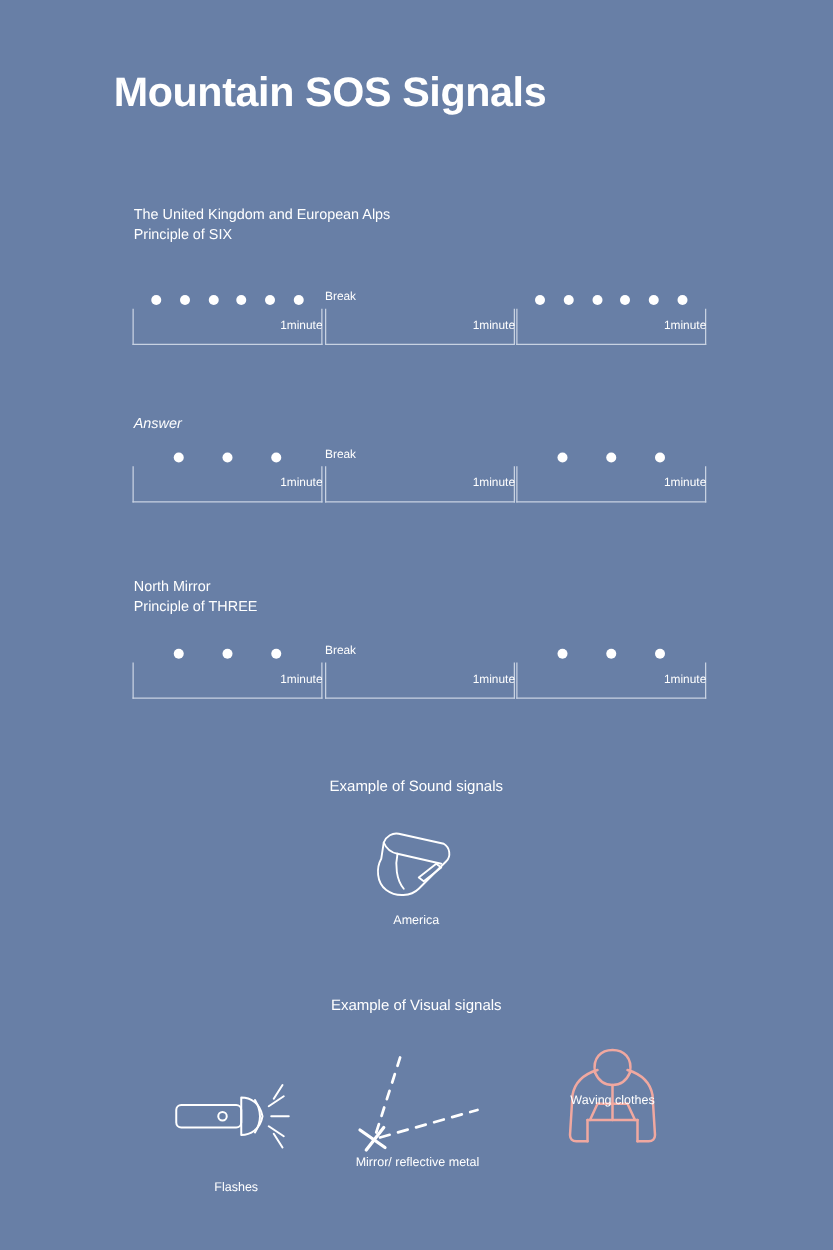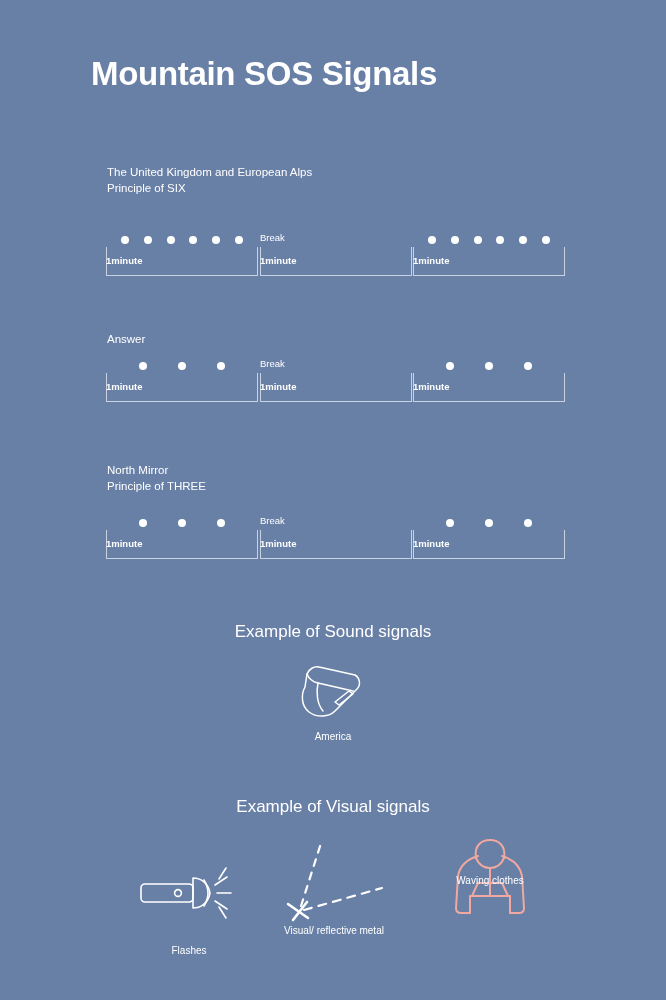--- a/index.html
+++ b/index.html
@@ -53,24 +53,23 @@
     bottom:0;
     height:29px;
     border-bottom:1.4px solid #C8D2E2;
     border-left:1.4px solid #C8D2E2;
     border-right:1.4px solid #C8D2E2;
   }
   .seg-label {
     position:absolute;
     bottom:10px;
     left:0; right:0;
-    text-align:left;
+    text-align:right;
     font-size:9.5px;
     color:#FFFFFF;
-    font-weight:bold;
   }
   .break-label {
     position:absolute;
     top:4px;
     left:0; right:0;
     text-align:left;
     font-size:9.5px;
     color:#FFFFFF;
   }
   .dots {
@@ -88,21 +87,21 @@
     width:8px; height:8px;
     border-radius:50%;
     background:#FFFFFF;
   }
 
   
   .example-title {
     position:absolute;
     left:0; width:666px;
     text-align:center;
-    font-size:17px;
+    font-size:12px;
     color:#FFFFFF;
   }
   .icon-caption {
     position:absolute;
     text-align:center;
     font-size:10px;
     color:#FFFFFF;
     width:200px;
   }
   .icon-box { position:absolute; }
@@ -142,21 +141,21 @@
       <span class="dot"></span>
       <span class="dot"></span>
       <span class="dot"></span>
       <span class="dot"></span>
     </div>
     <div class="bracket"></div>
     <div class="seg-label">1minute</div>
   </div>
 </div>
 
-<div class="section-heading" style="top:311px;">Answer</div>
+<div class="section-heading" style="top:311px;font-style:italic;">Answer</div>
 
 <div class="timeline" style="top:354px;">
   <div class="seg" style="left:0px; width:152px;">
     <div class="dots wide">
       <span class="dot"></span>
       <span class="dot"></span>
       <span class="dot"></span>
     </div>
     <div class="bracket"></div>
     <div class="seg-label">1minute</div>
@@ -252,21 +251,21 @@
   <svg width="110" height="92" viewBox="0 0 110 92" fill="none" stroke="#FFFFFF" stroke-width="2.2" stroke-linecap="round">
 
     <path d="M8 72 L28 86" stroke-width="2.6"></path>
     <path d="M27 70 L13 88" stroke-width="2.6"></path>
 
     <path d="M21 74 L42 8" stroke-dasharray="7 7"></path>
 
     <path d="M24 78 L102 56" stroke-dasharray="8 7"></path>
   </svg>
 </div>
-<div class="icon-caption" style="left:234px; top:925px;">Visual/ reflective metal</div>
+<div class="icon-caption" style="left:234px; top:925px;">Mirror/ reflective metal</div>
 
 <div class="icon-box" style="left:454px; top:838px; width:72px; height:82px;">
   <svg width="72" height="82" viewBox="0 0 72 82" fill="none" stroke="#F0A8A0" stroke-width="2" stroke-linejoin="round" stroke-linecap="round">
 
     <path d="M22 20 C20 8 27 2 36 2 C45 2 52 8 50 20"></path>
 
     <path d="M22 20 C25 27 30 30 36 30 C42 30 47 27 50 20"></path>
 
     <path d="M24 18 C14 21 6 27 4 38 L2 70 C2 73 4 75 7 75 L16 75"></path>
     <path d="M48 18 C58 21 66 27 68 38 L70 70 C70 73 68 75 65 75 L56 75"></path>

